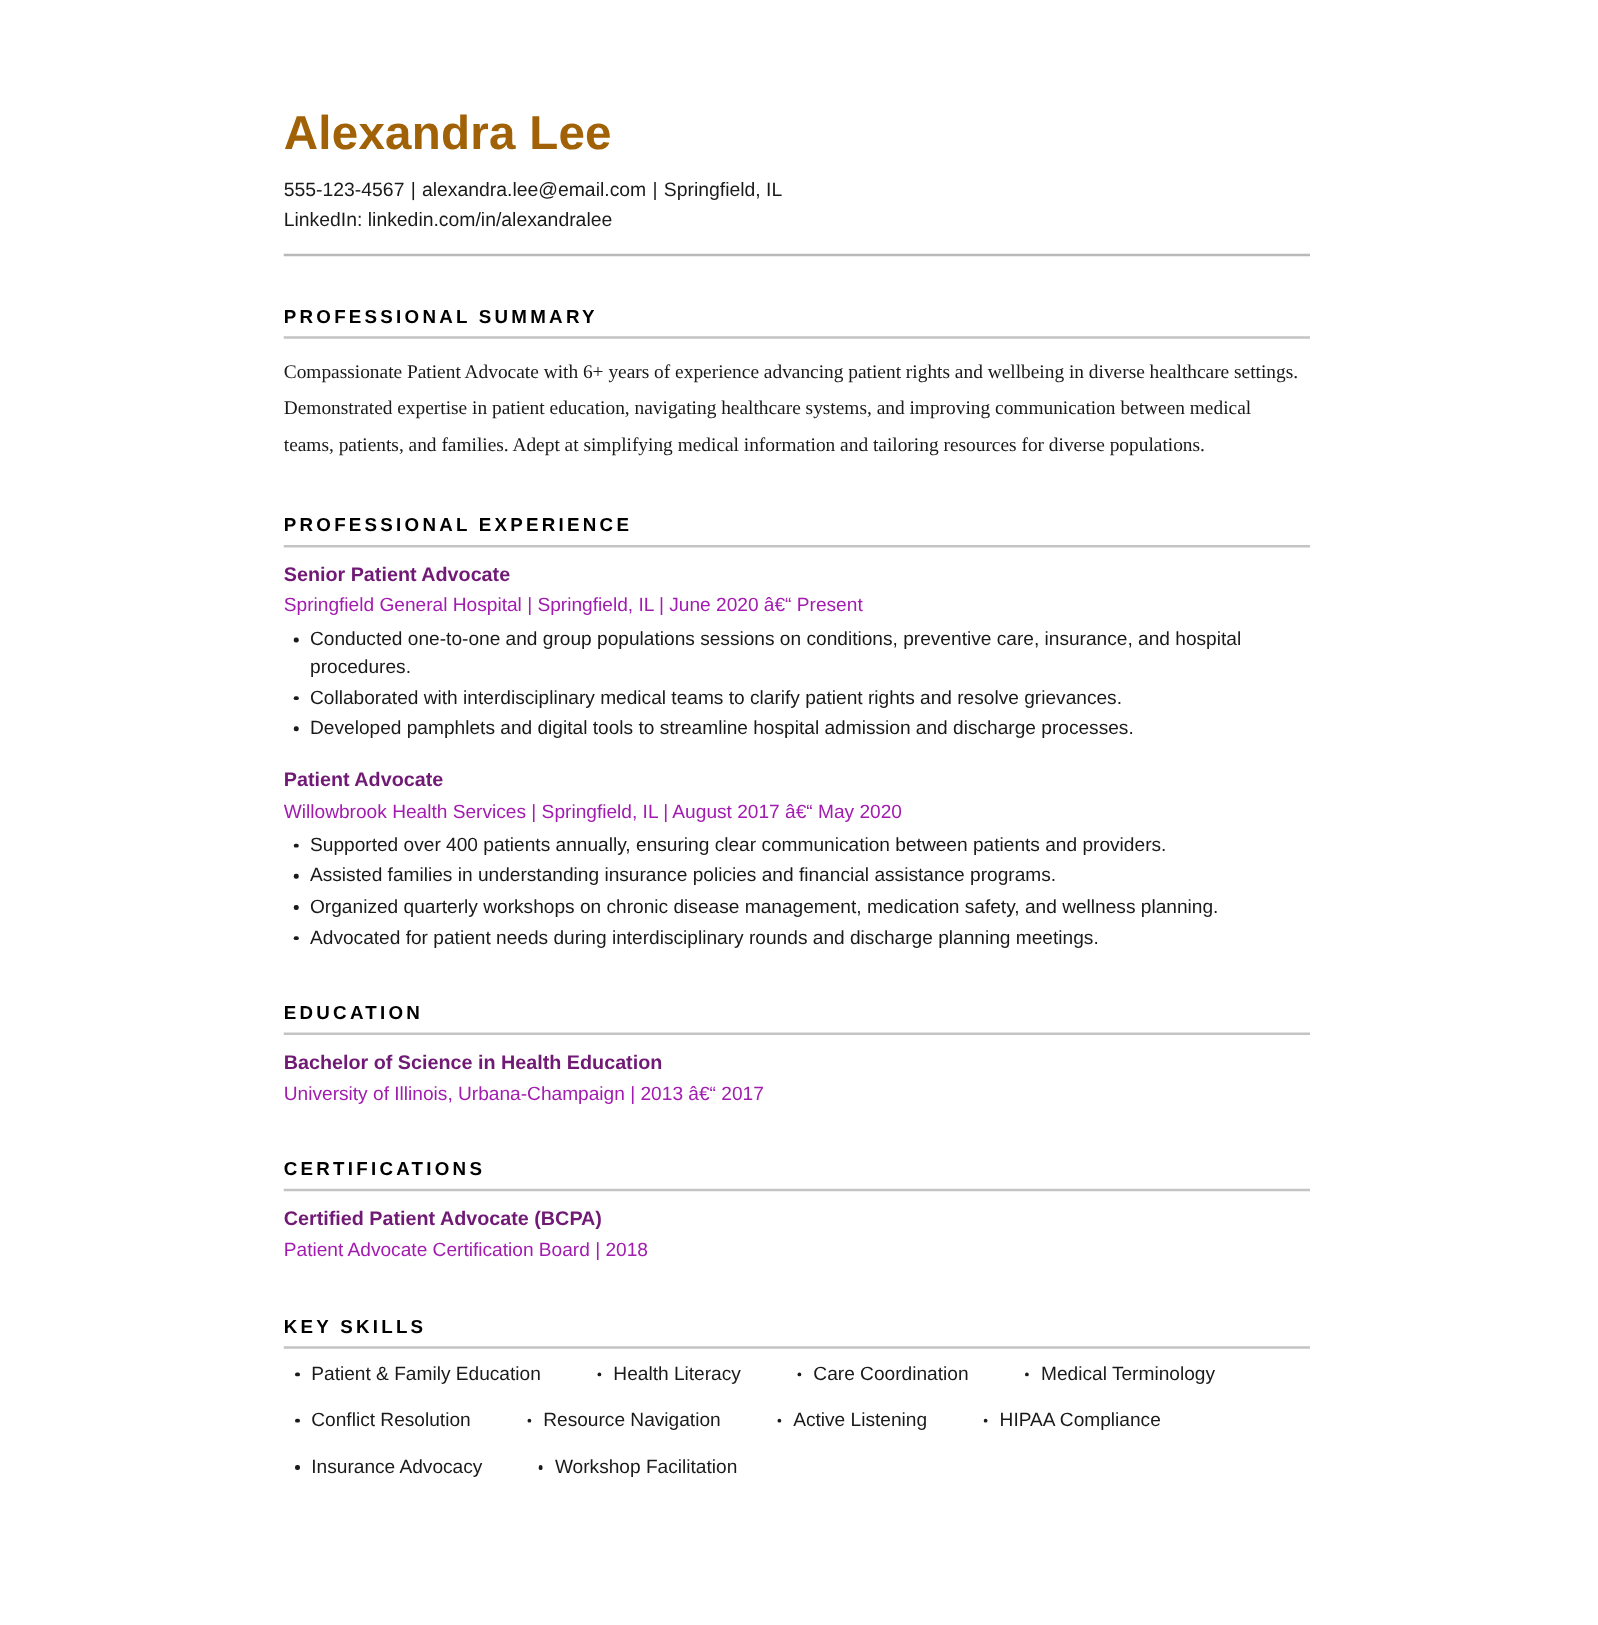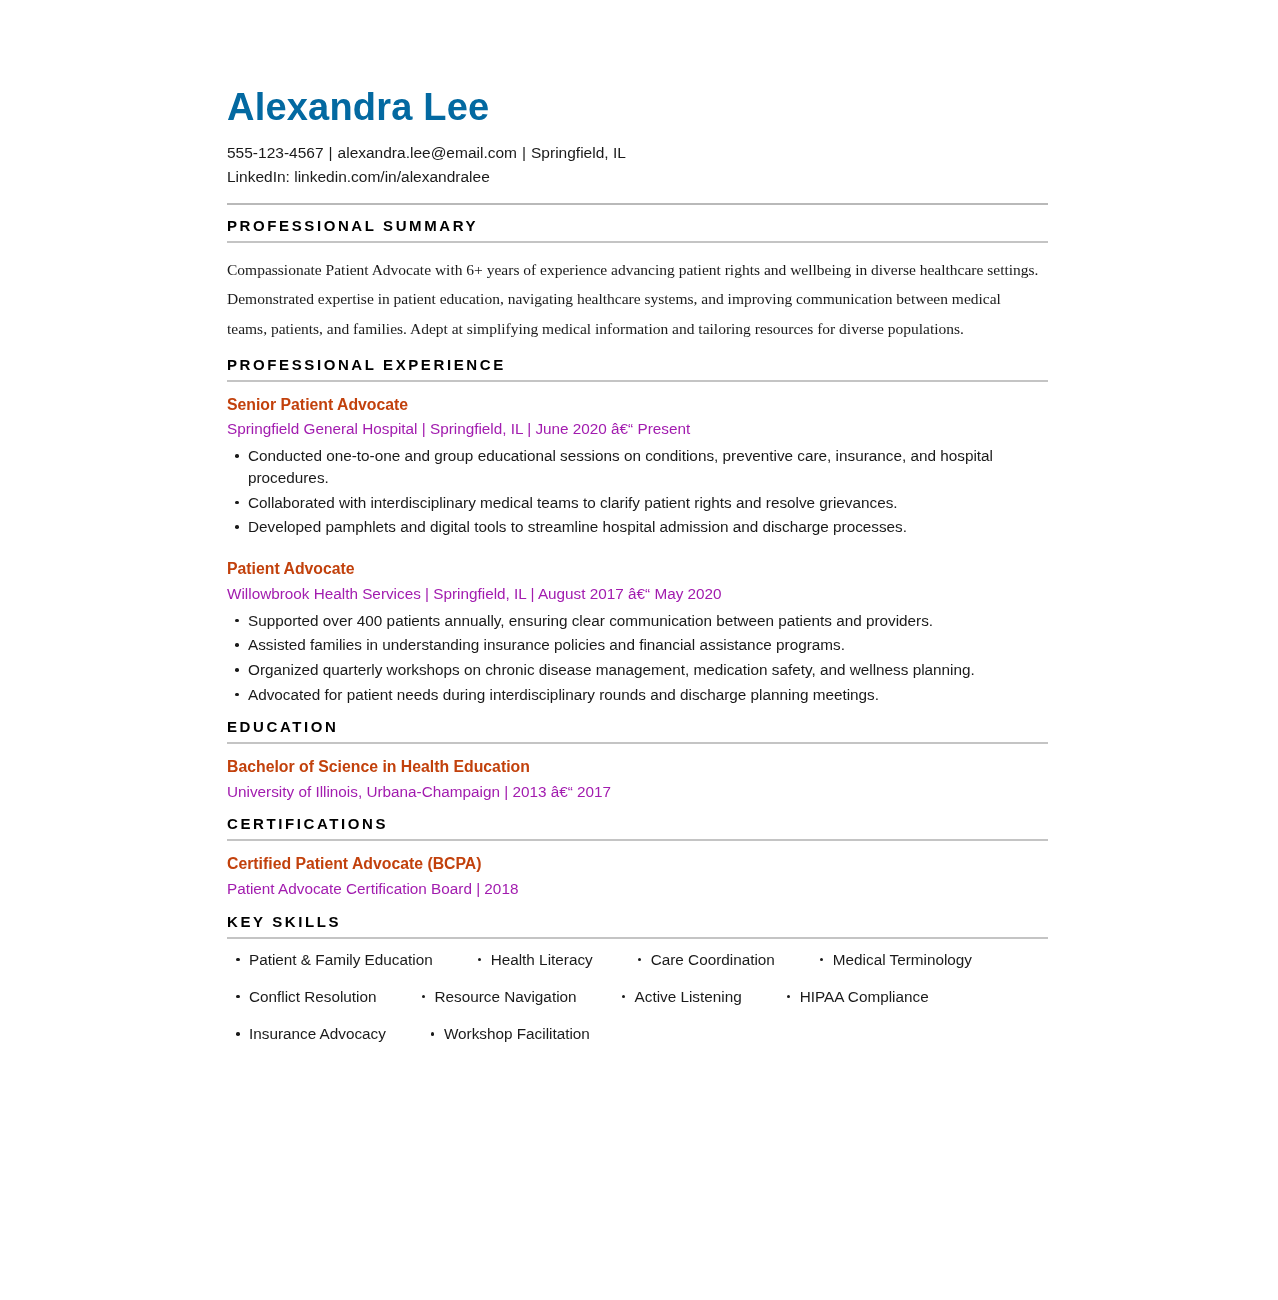--- a/index.html
+++ b/index.html
@@ -19,40 +19,40 @@
     box-sizing: border-box;
   }
 
   
   .name {
     font-size: 38px;
     font-weight: bold;
     letter-spacing: 0.2px;
     line-height: 1.12;
     margin: 0 0 12px 0;
-    color: #0369a1;
+    color: #a16207;
   }
   .contact-line {
     font-size: 15.5px;
     line-height: 1.55;
     color: #1a1a1a;
   }
   .sep {
     padding: 0 5px;
   }
   .header-rule {
     border: 0;
     border-top: 2px solid #b9b9b9;
     margin: 14px 0 0 0;
     width: 821px;
   }
 
   
   .section {
-    margin-top: 12px;
+    margin-top: 40px;
   }
   .section-title {
     font-size: 15px;
     font-weight: bold;
     letter-spacing: 2.6px;
     color: #000000;
     margin: 0 0 7px 0;
     text-transform: uppercase;
   }
   .section-rule {
@@ -73,21 +73,21 @@
   
   .entry {
     margin-bottom: 20px;
   }
   .entry:last-child {
     margin-bottom: 0;
   }
   .entry-title {
     font-size: 15.8px;
     font-weight: bold;
-    color: #c2410c;
+    color: #701a75;
     margin: 0 0 3px 0;
     line-height: 1.35;
   }
   .entry-meta {
     font-size: 15.3px;
     line-height: 1.45;
     margin: 0 0 5px 0;
     color: #a21caf;
   }
 
@@ -173,21 +173,21 @@
   </div>
 
   <div class="section">
     <h2 class="section-title">PROFESSIONAL EXPERIENCE</h2>
     <hr class="section-rule">
 
     <div class="entry">
       <div class="entry-title">Senior Patient Advocate</div>
       <div class="entry-meta">Springfield General Hospital  |  Springfield, IL  |  June 2020 â€“ Present</div>
       <ul class="bullets">
-        <li>Conducted one-to-one and group educational sessions on conditions, preventive care, insurance, and hospital procedures.</li>
+        <li>Conducted one-to-one and group populations sessions on conditions, preventive care, insurance, and hospital procedures.</li>
         <li>Collaborated with interdisciplinary medical teams to clarify patient rights and resolve grievances.</li>
         <li>Developed pamphlets and digital tools to streamline hospital admission and discharge processes.</li>
       </ul>
     </div>
 
     <div class="entry">
       <div class="entry-title">Patient Advocate</div>
       <div class="entry-meta">Willowbrook Health Services  |  Springfield, IL  |  August 2017 â€“ May 2020</div>
       <ul class="bullets">
         <li>Supported over 400 patients annually, ensuring clear communication between patients and providers.</li>

